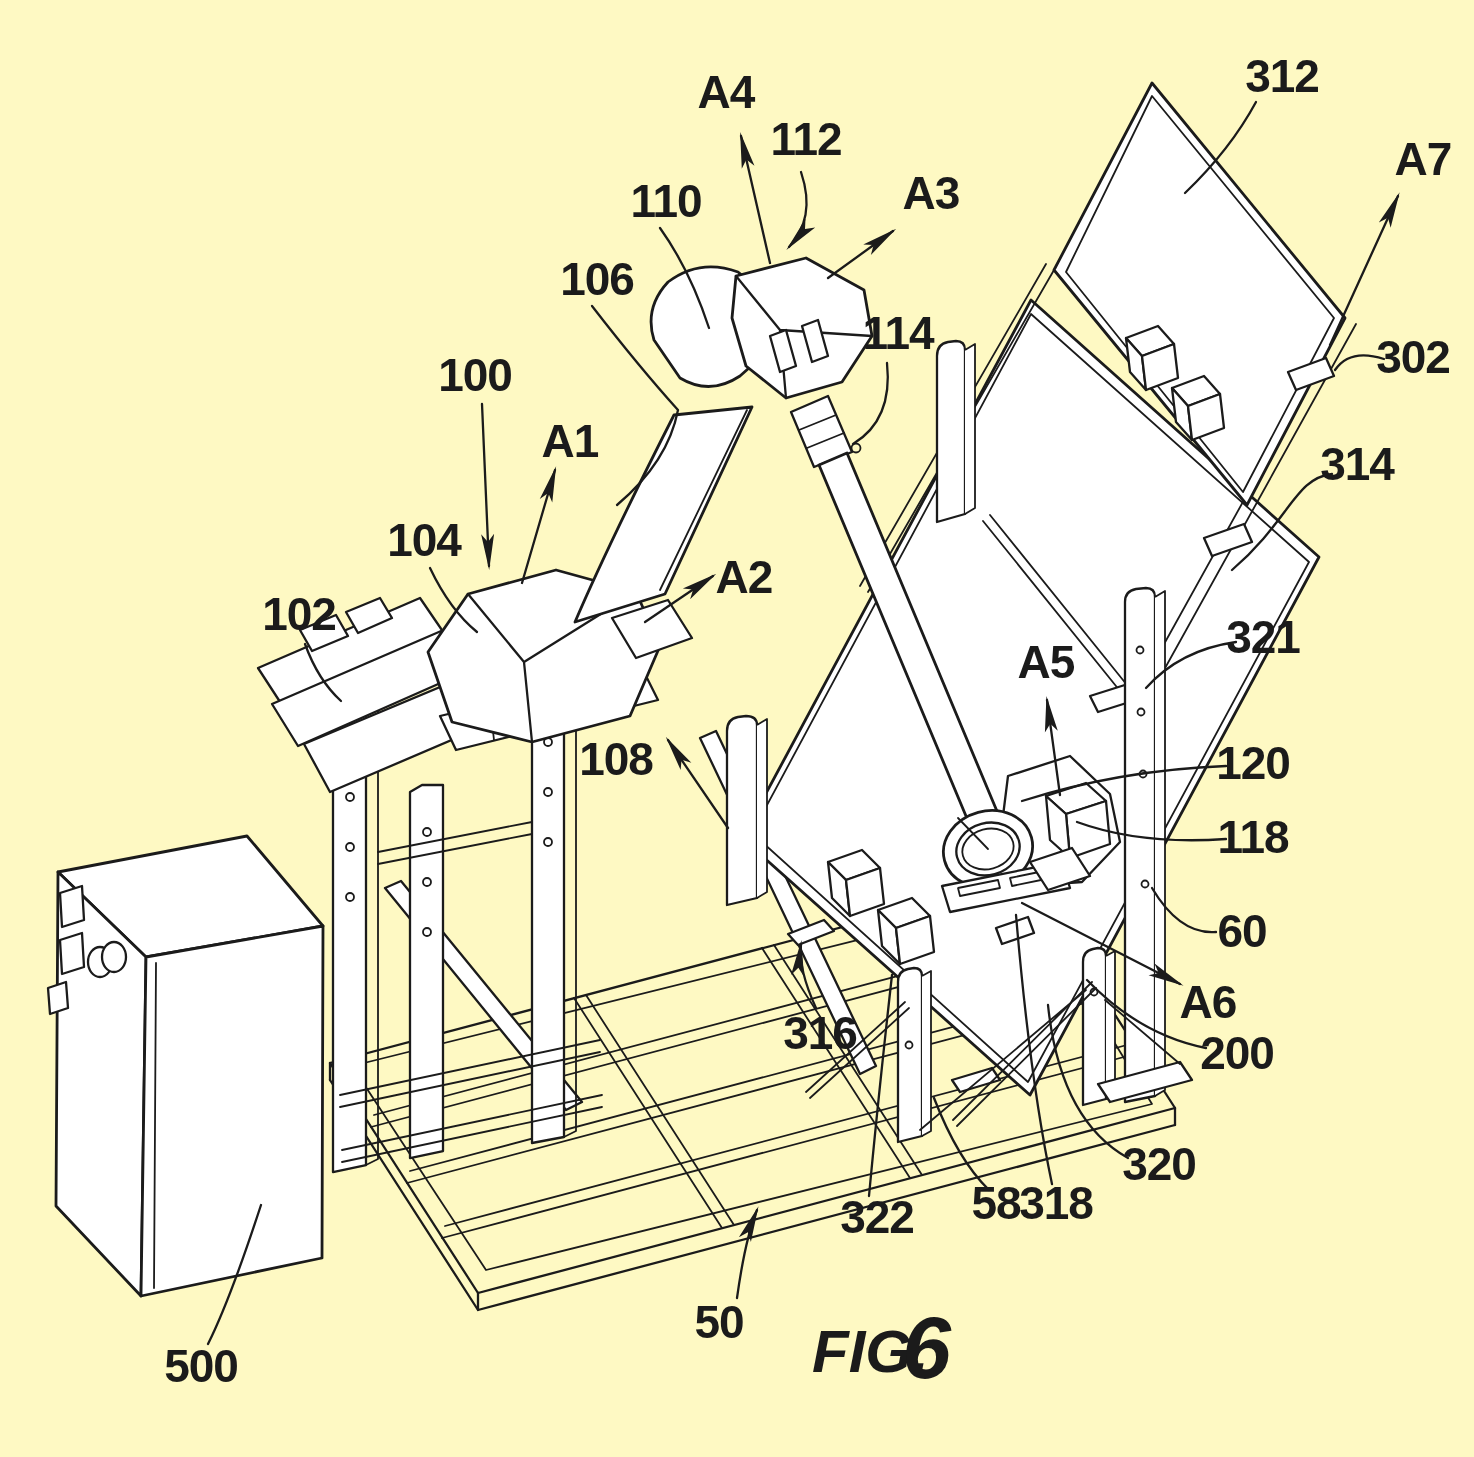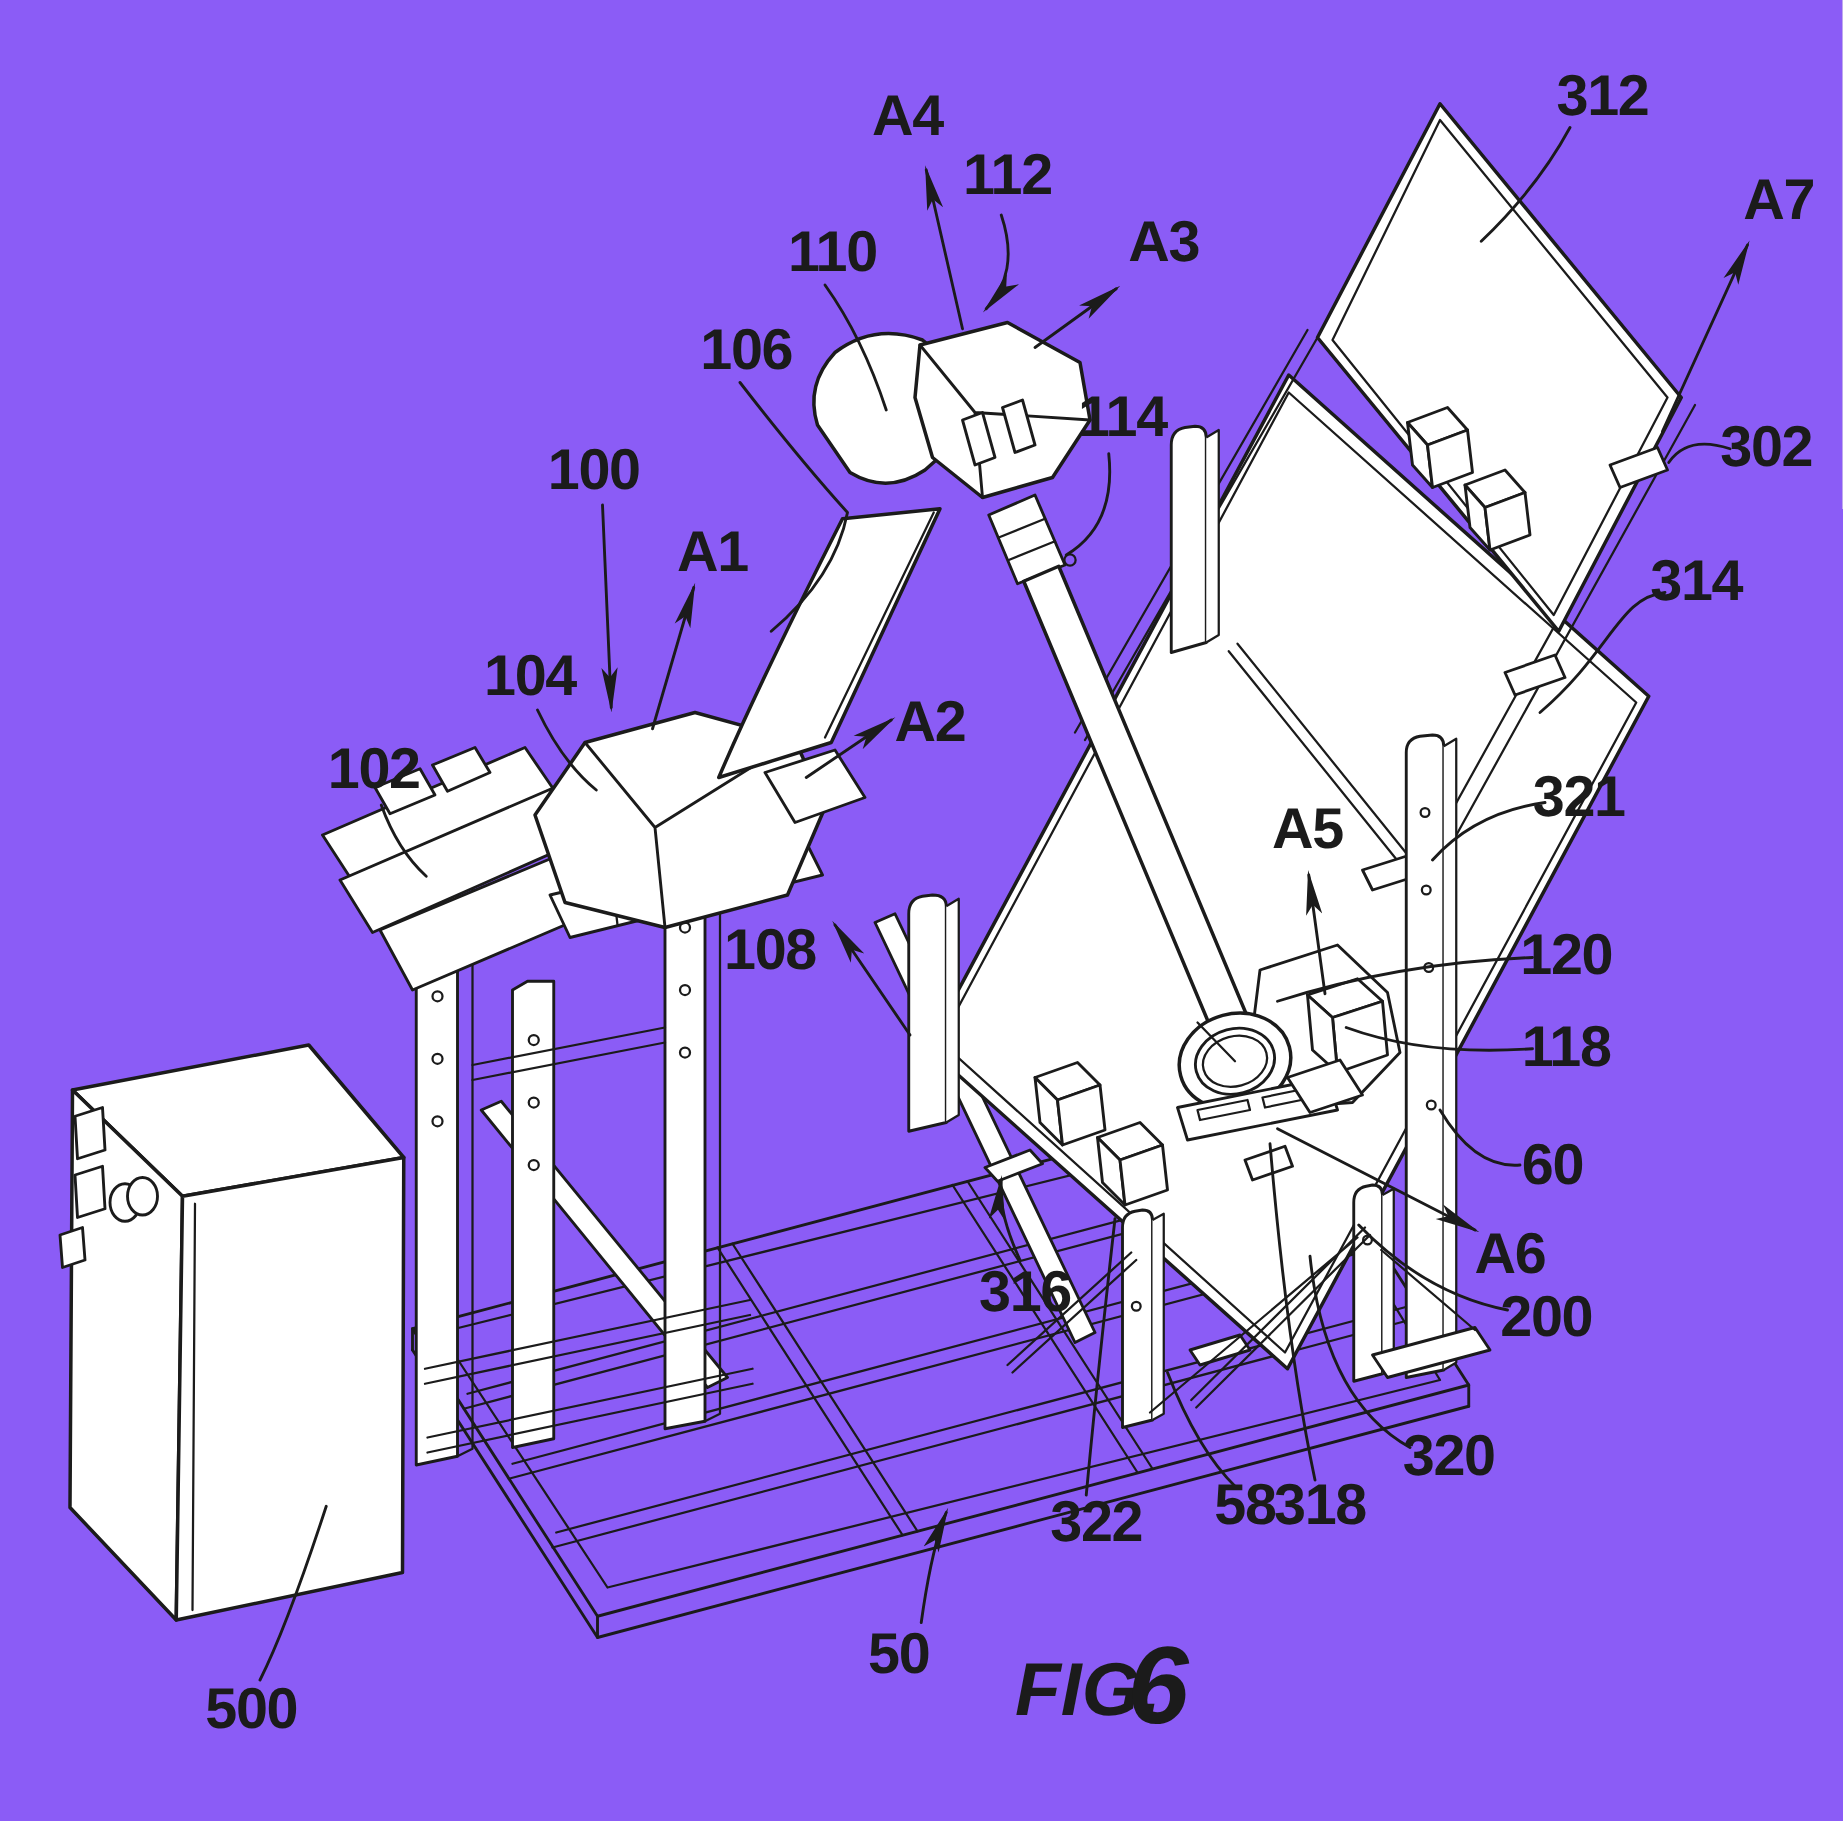--- a/index.html
+++ b/index.html
@@ -1,16 +1,16 @@
 <!DOCTYPE html>
 <html><head>
 <meta charset="utf-8">
 <style>
   html,body{margin:0;padding:0;background:#e8e8e8;}
-  #stage{position:relative;width:1474px;height:1457px;background:#8b5cf6;margin:0 auto;
+  #stage{position:relative;width:1474px;height:1457px;background:#fef9c3;margin:0 auto;
          font-family:"Liberation Sans",sans-serif;overflow:hidden;}
   svg{position:absolute;left:0;top:0;}
   .ink{stroke:#1b1b1b;fill:none;stroke-linejoin:round;stroke-linecap:round;}
   .solid{stroke:#1b1b1b;fill:#ffffff;stroke-linejoin:round;}
   .w1{stroke-width:1.8;} .w2{stroke-width:2.3;} .w3{stroke-width:2.8;}
   text.ref{font-family:"Liberation Sans",sans-serif;font-size:46px;font-weight:600;
            fill:#1b1b1b;text-anchor:middle;letter-spacing:-1px;}
   text.cap{font-family:"Liberation Sans",sans-serif;font-style:italic;font-weight:bold;fill:#1b1b1b;}
 </style>
 </head>

